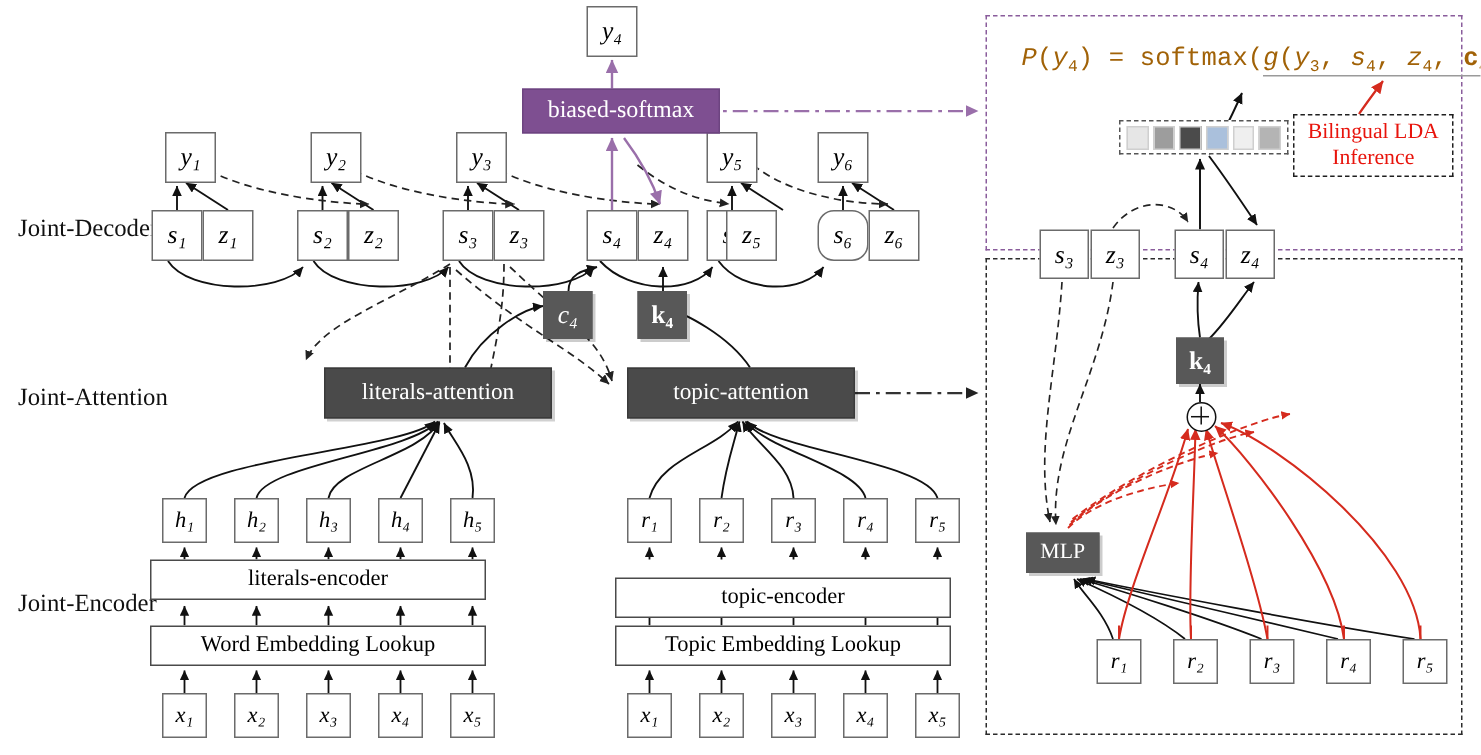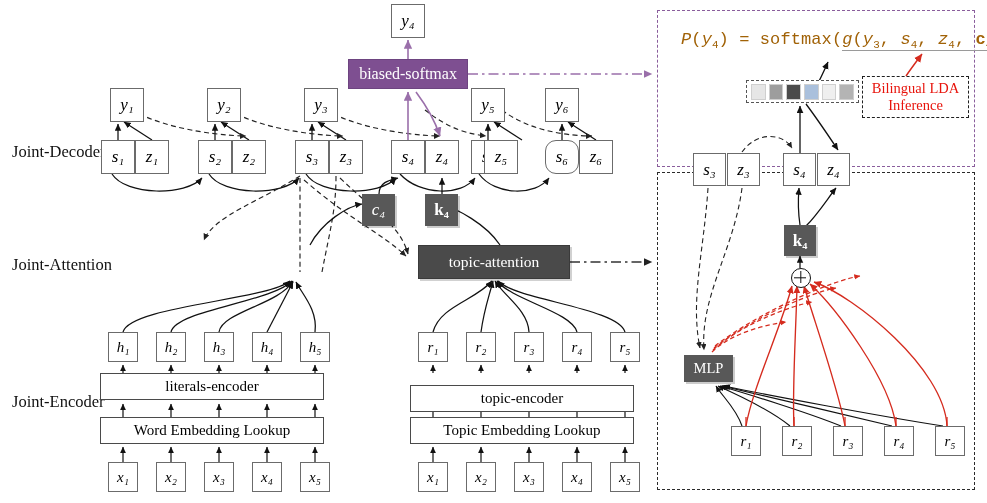--- a/index.html
+++ b/index.html
@@ -234,38 +234,39 @@
   <div class="rowlabel" style="left:12px;top:255px;">Joint-Attention</div>
   <div class="rowlabel" style="left:12px;top:392px;">Joint-Encoder</div>
 
   <div class="node sq" style="left:110px;top:88px;">y₁</div>
   <div class="node sq" style="left:207px;top:88px;">y₂</div>
   <div class="node sq" style="left:304px;top:88px;">y₃</div>
   <div class="node sq" style="left:391px;top:4px;">y₄</div>
   <div class="node sq" style="left:471px;top:88px;">y₅</div>
   <div class="node sq" style="left:545px;top:88px;">y₆</div>
 
-  <div class="node softmax" style="left:348px;top:59px;width:120px;">biased-softmax</div>
+  <div class="node softmax" style="left:348px;top:59px;width:132px;">biased-softmax</div>
 
   <div class="node sq" style="left:101px;top:140px;text-align:center;">s₁</div>
   <div class="node sq" style="left:135px;top:140px;">z₁</div>
   <div class="node sq" style="left:198px;top:140px;">s₂</div>
   <div class="node sq" style="left:232px;top:140px;">z₂</div>
   <div class="node sq" style="left:295px;top:140px;">s₃</div>
   <div class="node sq" style="left:329px;top:140px;">z₃</div>
   <div class="node sq" style="left:391px;top:140px;">s₄</div>
   <div class="node sq" style="left:425px;top:140px;">z₄</div>
   <div class="node sq" style="left:471px;top:140px;">s₅</div>
   <div class="node sq" style="left:484px;top:140px;">z₅</div>
   <div class="node sq" style="left:545px;top:140px;border-radius:11px;">s₆</div>
   <div class="node sq" style="left:579px;top:140px;">z₆</div>
 
   <div class="node sq dark" style="left:362px;top:194px;width:33px;height:32px;">c₄</div>
   <div class="node sq dark" style="left:425px;top:194px;width:33px;height:32px;font-weight:bold;font-style:normal;">k₄</div>
 
+  <div class="node attn" style="left:216px;top:245px;width:152px;">literals-attention</div>
   <div class="node attn" style="left:418px;top:245px;width:152px;">topic-attention</div>
 
   <div class="node small" style="left:108px;top:332px;">h₁</div>
   <div class="node small" style="left:156px;top:332px;">h₂</div>
   <div class="node small" style="left:204px;top:332px;">h₃</div>
   <div class="node small" style="left:252px;top:332px;">h₄</div>
   <div class="node small" style="left:300px;top:332px;">h₅</div>
 
   <div class="node bar" style="left:100px;top:373px;width:224px;">literals-encoder</div>
   <div class="node bar" style="left:100px;top:417px;width:224px;">Word Embedding Lookup</div>

